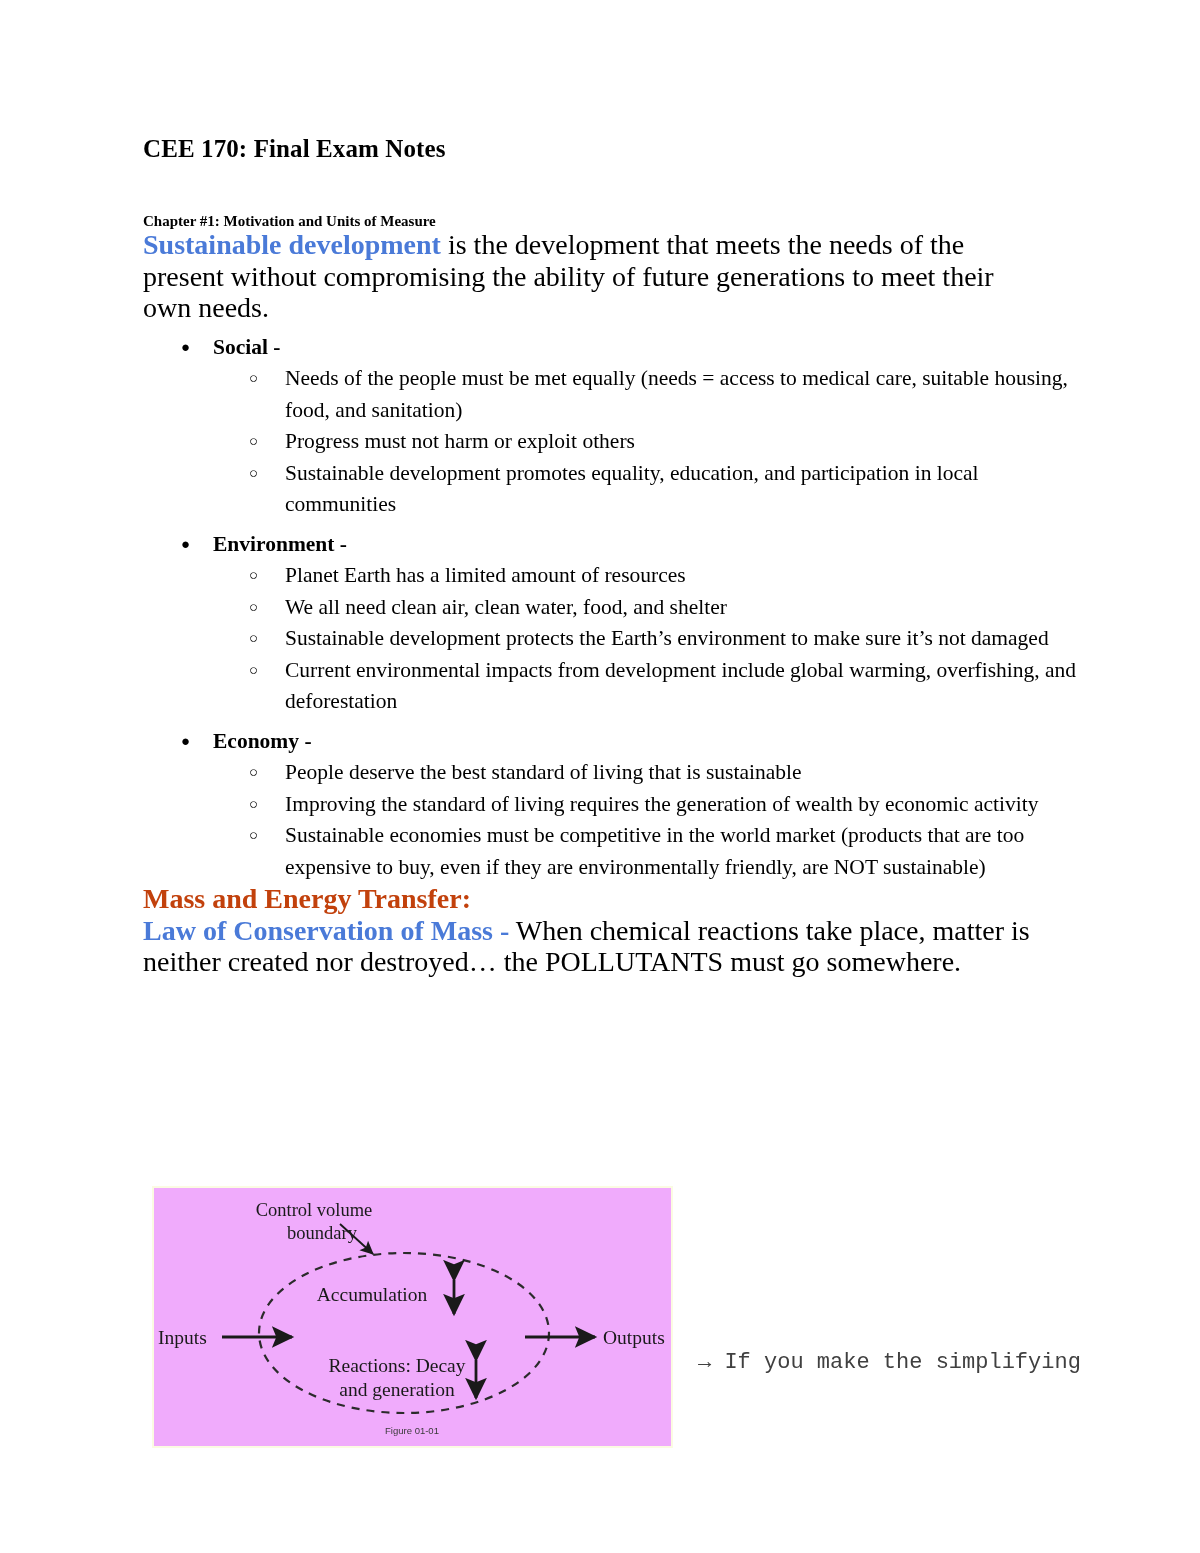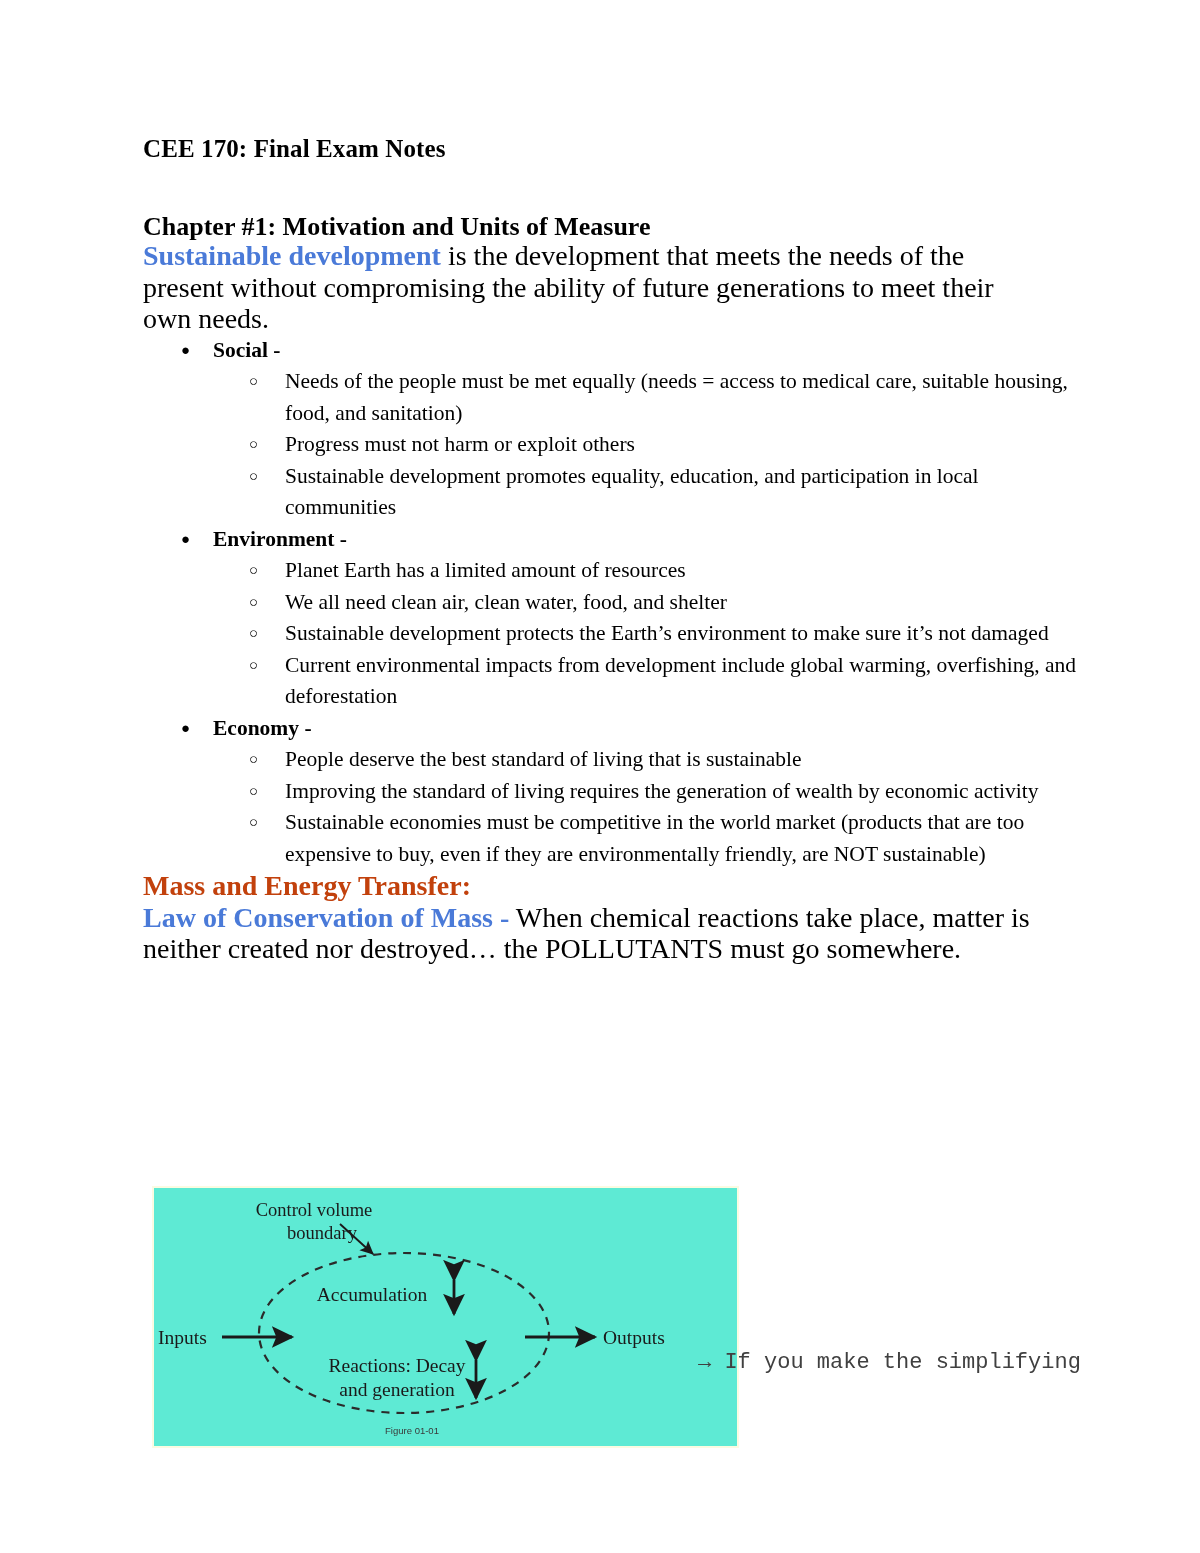--- a/index.html
+++ b/index.html
@@ -26,21 +26,21 @@
 
   
   .doc-title {
     font-size: 25px;
     font-weight: bold;
     line-height: 1.0;
     margin: 0 0 0 0;
     letter-spacing: 0.1px;
   }
   .chapter-title {
-    font-size: 26px;
+    font-size: 15px;
     font-weight: bold;
     line-height: 1.0;
     margin: 53px 0 0 0;
   }
 
   
   p.body {
     font-size: 28px;
     line-height: 31.5px;
     margin: 0;
@@ -56,21 +56,21 @@
     list-style: none;
     margin: 0;
     padding: 0;
   }
   ul.lvl1 > li.l1 {
     position: relative;
     padding-left: 70px;
     font-size: 21.5px;
     line-height: 31.5px;
     font-weight: bold;
-    margin-top: 0;
+    margin-top: 8px;
   }
   ul.lvl1 > li.l1 > .l1-label::before {
     content: "\25CF";
     position: absolute;
     left: 38px;
     font-size: 15px;
     line-height: 31.5px;
     top: 0;
     font-weight: normal;
   }
@@ -95,23 +95,23 @@
     top: 0;
     font-size: 15px;
     line-height: 31.5px;
   }
 
   
   .figure-wrap {
     position: absolute;
     left: 152px;
     top: 1186px;
-    width: 587px;
+    width: 521px;
     height: 262px;
-    background: #5eead4;
+    background: #f0abfc;
     border: 2px solid #fbfbe2;
     box-sizing: border-box;
   }
   .figure-wrap svg { display: block; }
 
   .simplify-note {
     position: absolute;
     left: 698px;
     top: 1348px;
     font-family: Liberation Mono, monospace;

